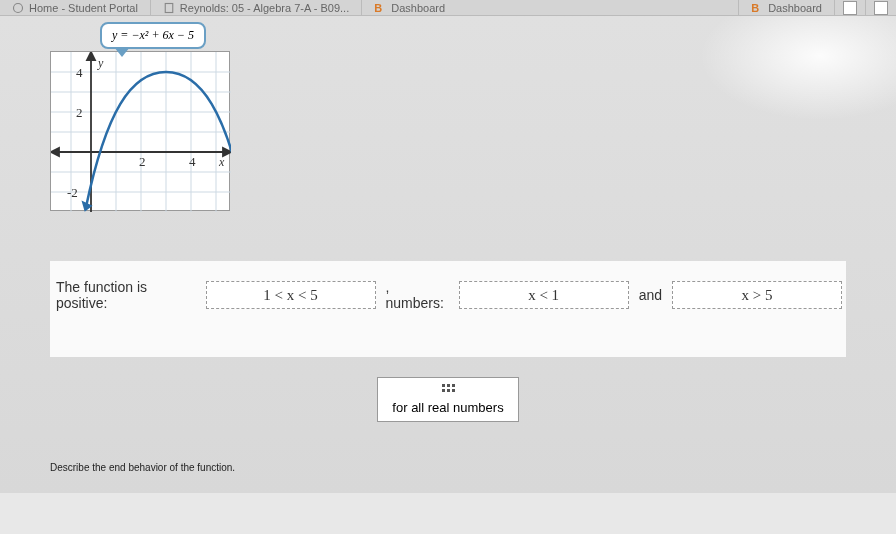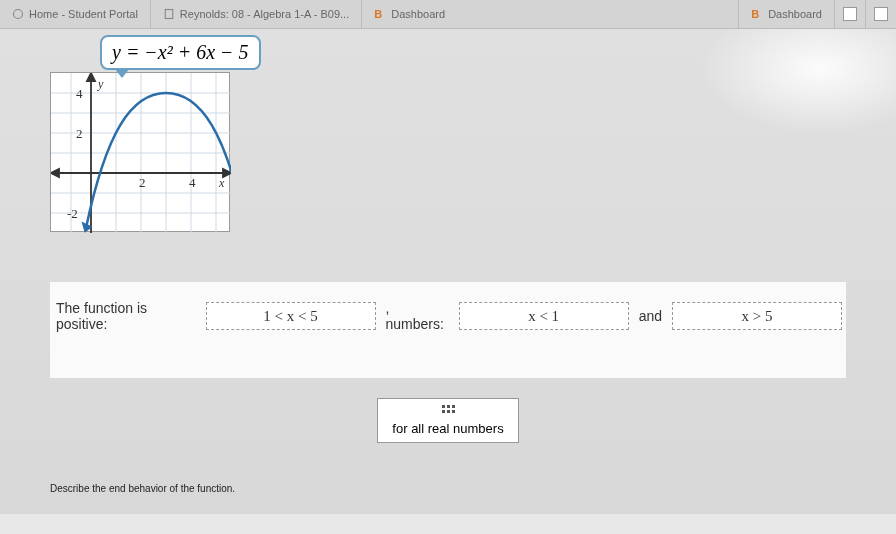--- a/index.html
+++ b/index.html
@@ -7,21 +7,21 @@
       font-family: Arial, sans-serif;
       background: #e8e8e8;
       width: 896px;
       height: 534px;
       overflow: hidden;
       position: relative;
     }
     .tabs {
       display: flex;
       background: #d4d4d4;
-      height: 29px;
+      height: 16px;
       align-items: center;
       border-bottom: 1px solid #bbb;
     }
     .tab {
       display: flex;
       align-items: center;
       padding: 0 12px;
       height: 100%;
       font-size: 11px;
       color: #666;
@@ -37,21 +37,21 @@
       background: radial-gradient(ellipse at 820px 40px, rgba(255,255,255,0.9) 0%, transparent 120px),
                   linear-gradient(180deg, #e0e0e0 0%, #d8d8d8 100%);
     }
     .equation-box {
       display: inline-block;
       background: #fff;
       border: 2px solid #6a9fc4;
       border-radius: 8px;
       padding: 4px 10px;
       font-family: 'Times New Roman', serif;
-      font-size: 20px;
+      font-size: 12px;
       font-style: italic;
       position: relative;
       margin-left: 50px;
       margin-top: 6px;
       z-index: 2;
     }
     .equation-box::after {
       content: '';
       position: absolute;
       bottom: -10px;
@@ -142,21 +142,21 @@
         </svg>
     </span>
     <span>Home - Student Portal</span>
   </div>
   <div class="tab">
     <span class="tab-icon">
       <svg viewBox="0 0 16 16">
           <rect x="3" y="2" width="10" height="12" fill="none" stroke="#888" stroke-width="1.5"></rect>
         </svg>
     </span>
-    <span>Reynolds: 08 - Algebra 1-A - B09...</span>
+    <span>Reynolds: 05 - Algebra 7-A - B09...</span>
   </div>
   <div class="tab" style="flex:1">
     <span class="tab-icon" style="color:#d97a29;font-weight:bold;font-style:normal">B</span>
     <span>Dashboard</span>
   </div>
   <div class="tab">
     <span class="tab-icon" style="color:#d97a29;font-weight:bold;font-style:normal">B</span>
     <span>Dashboard</span>
   </div>
   <div class="tab" style="padding:0 8px">

